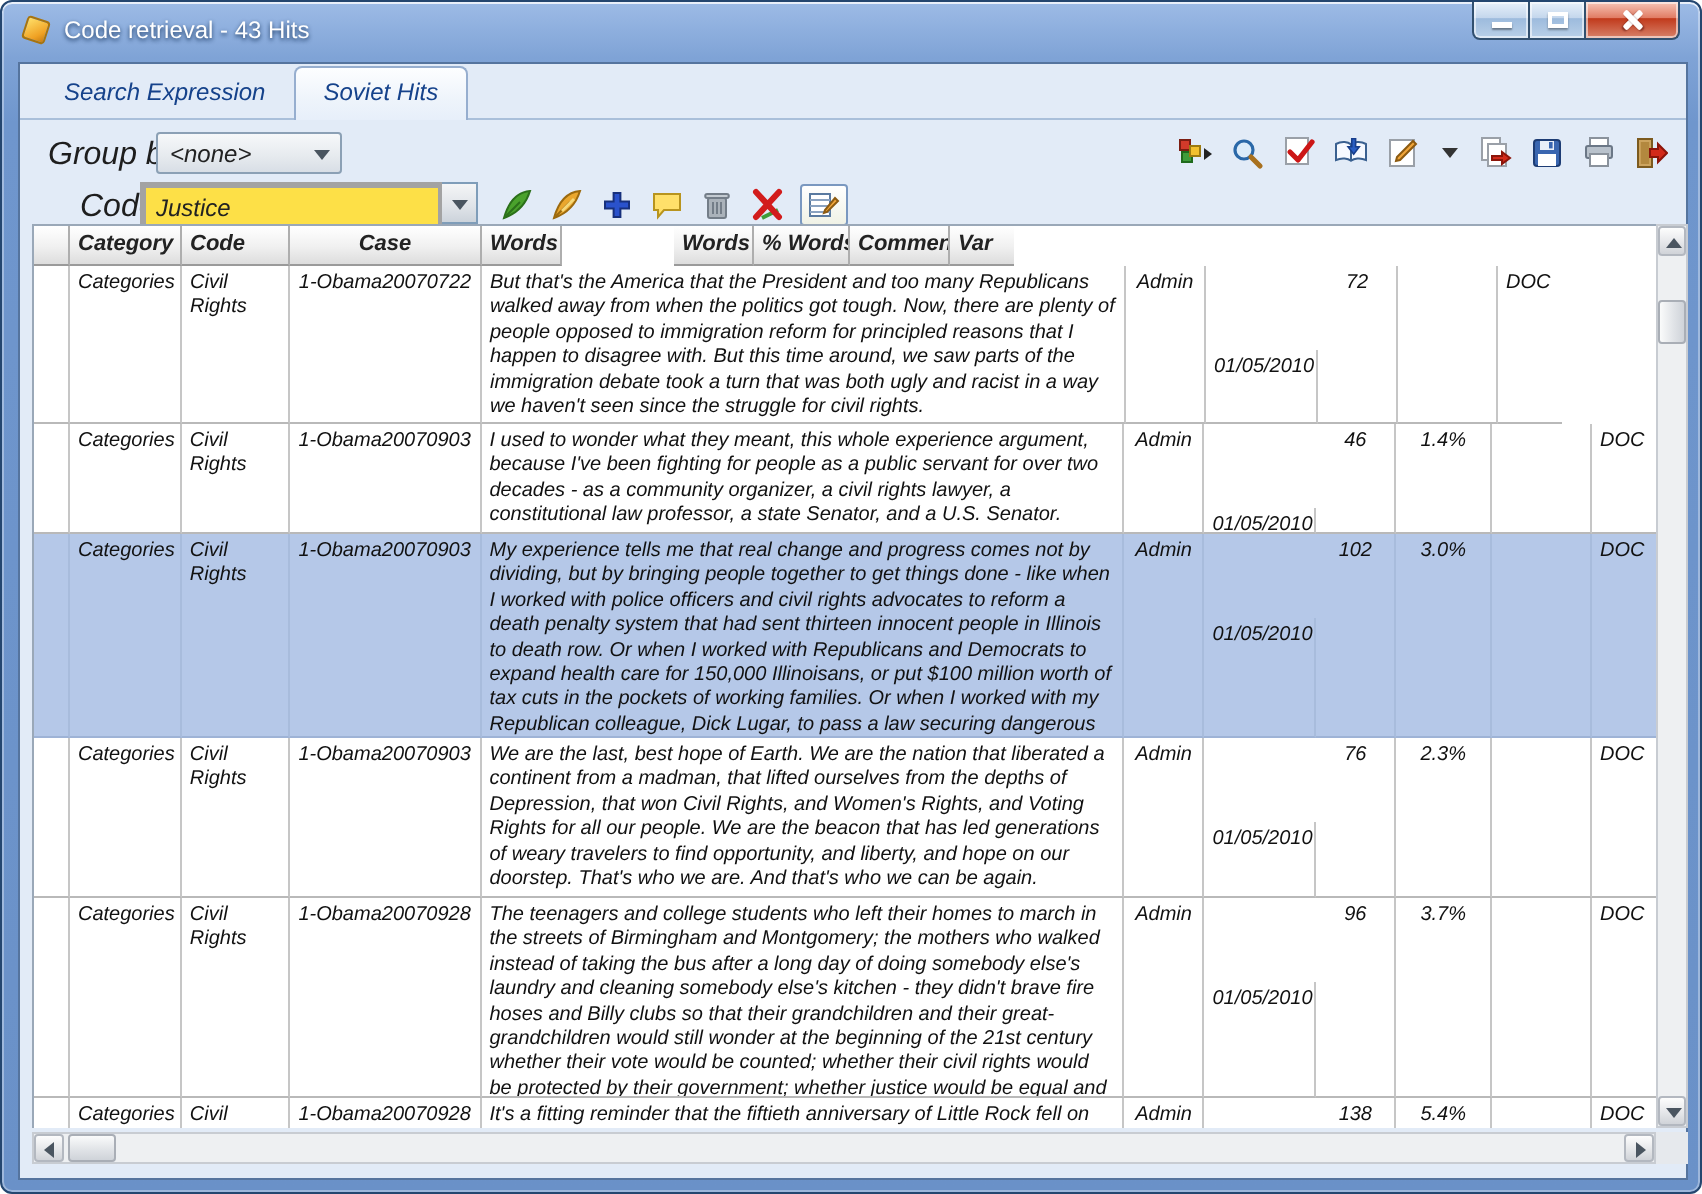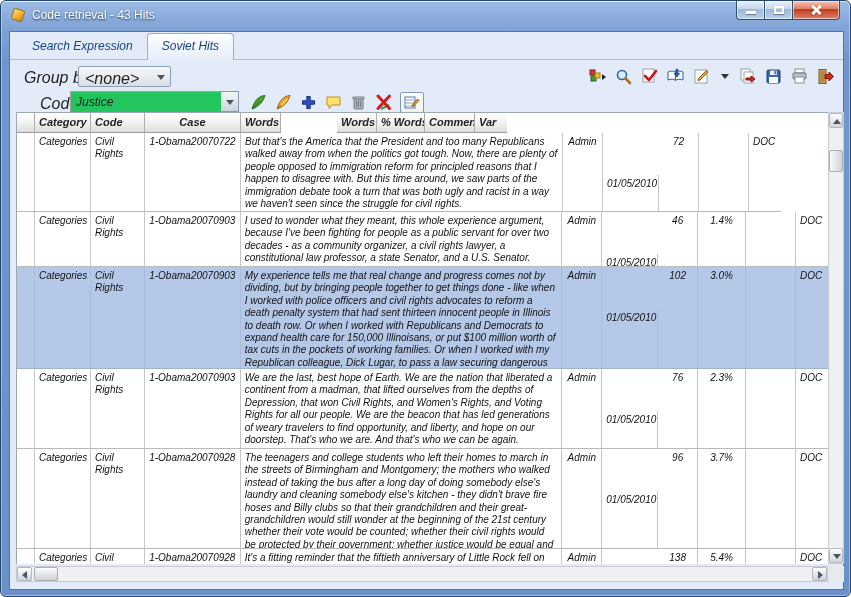--- a/index.html
+++ b/index.html
@@ -46,28 +46,28 @@
   .tab { font-size:12px; color:#15428b; padding:5px 14px 6px 14px; position:relative; cursor:default; }
   .tab.active { background:linear-gradient(#fdfeff,#eef4fb 60%,#e7effa); border:1px solid #96aecf;
     border-bottom:none; border-radius:4px 4px 0 0; top:1px; padding-bottom:7px; }
 
   
   .label { font-size:16px; color:#1e1e1e; }
   .groupbar { position:absolute; left:0; top:33px; right:0; height:24px; }
   .groupby-label { position:absolute; left:14px; top:4px; }
   .dropdown { position:absolute; left:68px; top:1px; width:93px; height:21px;
     background:linear-gradient(#f6f8fa,#e6eaee 60%,#d8dee6); border:1px solid #8ba0b5; border-radius:2px;
-    font-size:16px; color:#222; padding:3px 18px 0 6px; }
+    font-size:12px; color:#222; padding:3px 18px 0 6px; }
   .dd-arrow { position:absolute; right:5px; top:8px; width:0; height:0;
     border-left:4px solid transparent; border-right:4px solid transparent; border-top:5px solid #4a5560; }
 
   .codebar { position:absolute; left:0; top:58px; right:0; height:26px; }
   .code-label { position:absolute; left:30px; top:5px; }
-  .combo { position:absolute; left:60px; top:1px; width:152px; height:28px; background:#22c55e;
-    border:1px solid #a3a3a3; font-size:12px; color:#222; padding:3px 4px 0 5px; }
+  .combo { position:absolute; left:60px; top:1px; width:152px; height:28px; background:#fde047;
+    border:3px solid #a3a3a3; font-size:12px; color:#222; padding:3px 4px 0 5px; }
   .combo-btn { position:absolute; left:211px; top:1px; width:18px; height:21px;
     background:linear-gradient(#f4f5f6,#dfe3e8 60%,#ccd3db); border:1px solid #7f9db9; border-left:none; }
   .combo-btn .dd-arrow { right:4px; top:8px; }
 
   .code-icons { position:absolute; left:240px; top:2px; display:flex; align-items:center; gap:8px; }
   .icon16 { width:17px; height:17px; display:inline-block; }
   .tool-toggle { width:24px; height:21px; border:1px solid #7a98c0; border-radius:2px;
     background:linear-gradient(#ffffff,#f0f2e6); display:flex; align-items:center; justify-content:center; }
 
   .right-icons { position:absolute; right:9px; top:36px; display:flex; align-items:center; gap:9px; }

